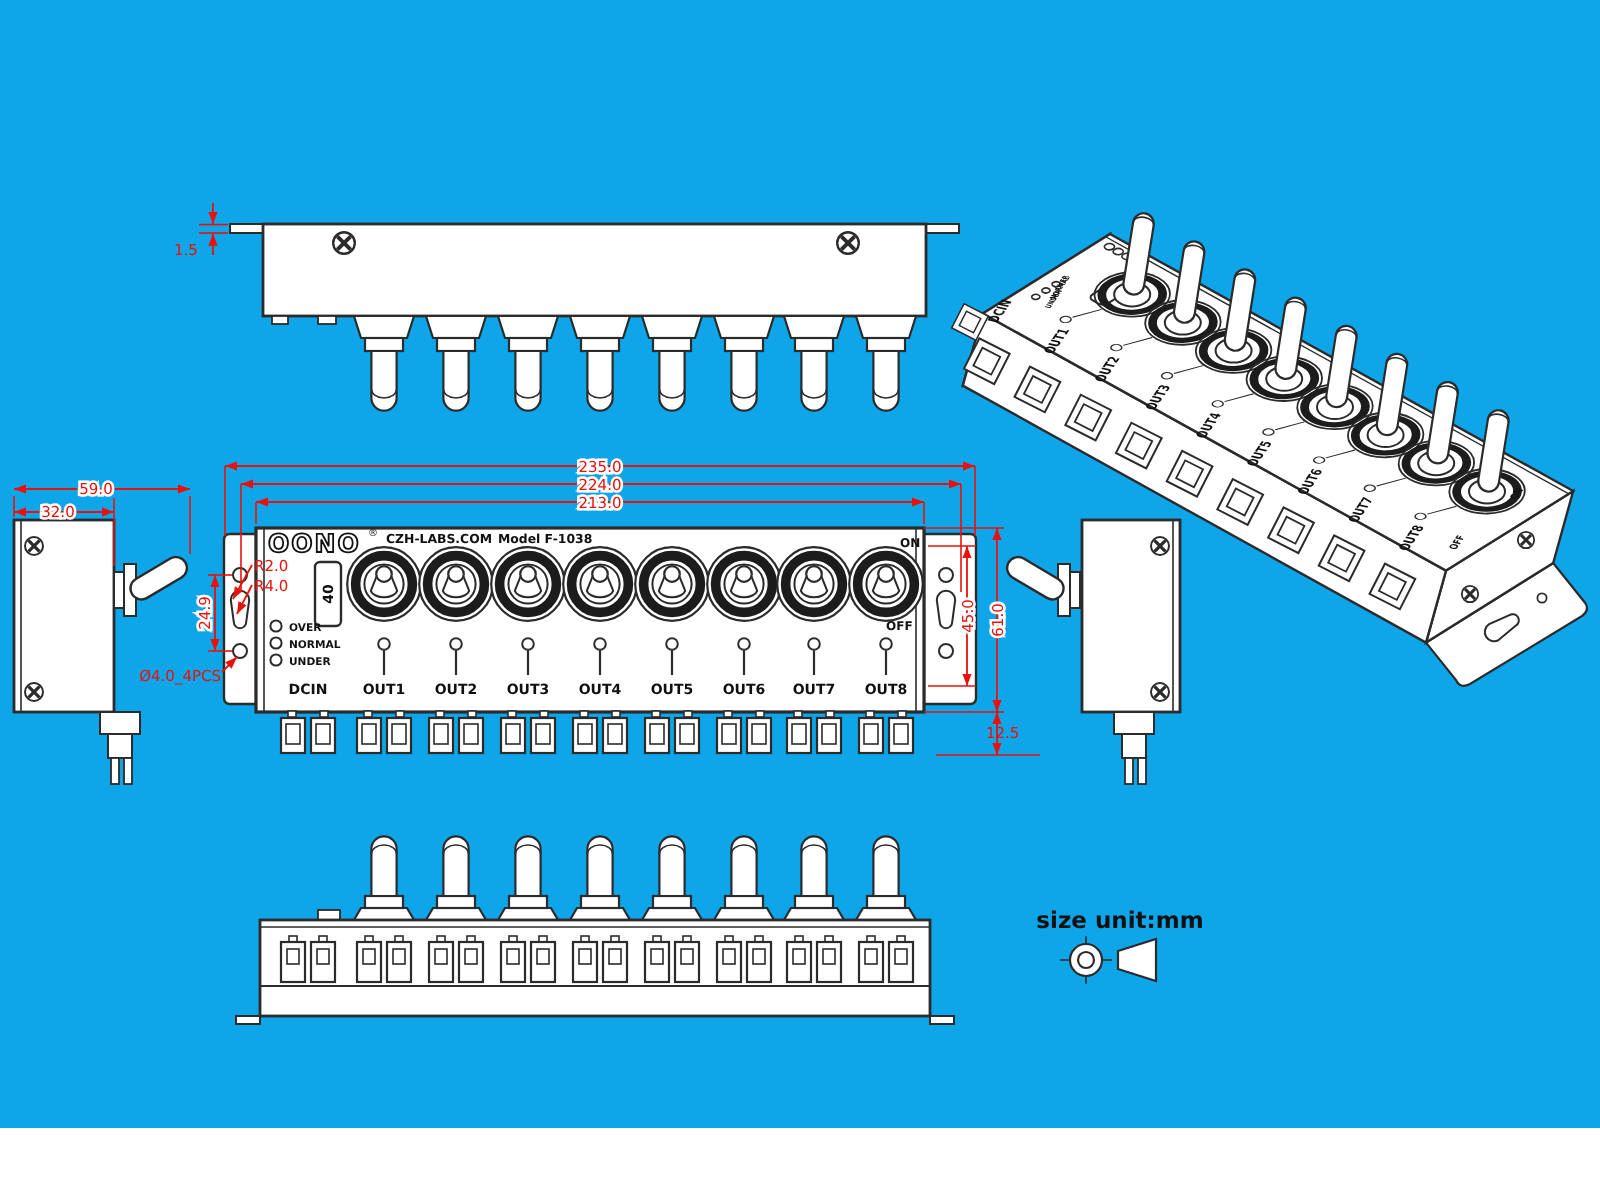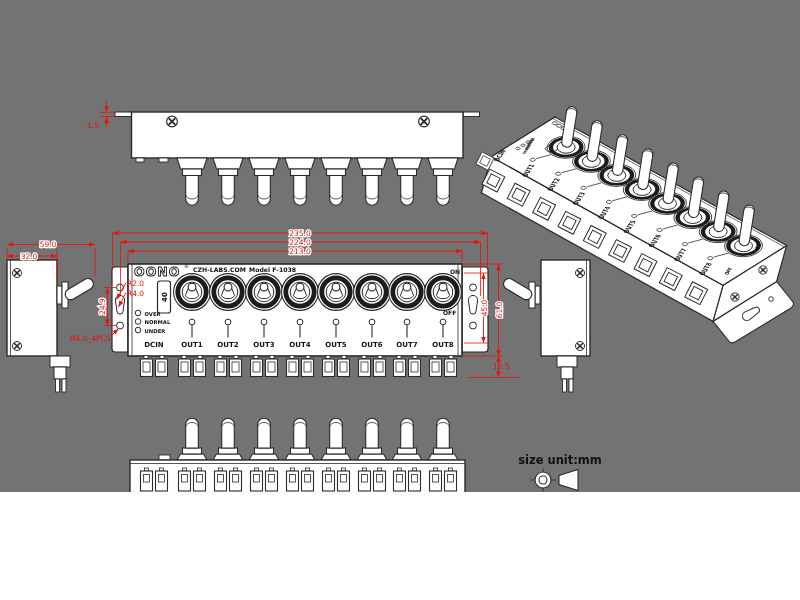--- a/index.html
+++ b/index.html
@@ -1,16 +1,16 @@
 <!DOCTYPE html>
 <html><head>
 <meta charset="utf-8">
 <style>
   html,body{margin:0;padding:0;background:#fff;}
-  #stage{position:relative;width:800px;height:492px;background:#737373;overflow:hidden;}
+  #stage{position:relative;width:800px;height:564px;background:#0ea5e9;overflow:hidden;}
   svg text{font-family:"DejaVu Sans","Liberation Sans",sans-serif;}
   .ln{fill:none;stroke:#2b2b2b;}
   .fw{fill:#ffffff;stroke:#2b2b2b;}
   .dimln{stroke:#e8120a;stroke-width:0.9;fill:none;}
   .extln{stroke:#e8120a;stroke-width:0.8;fill:none;}
   .dimtx{font-size:7.5px;fill:#e8120a;paint-order:stroke;stroke:#ffffff;stroke-width:2.6px;}
   .dimtx2{font-size:7.5px;fill:#e8120a;}
   .lbl{fill:#111;font-weight:bold;}
   .logo{font-size:12.5px;font-weight:bold;letter-spacing:1px;fill:#fff;stroke:#111;stroke-width:0.9px;}
 </style>

